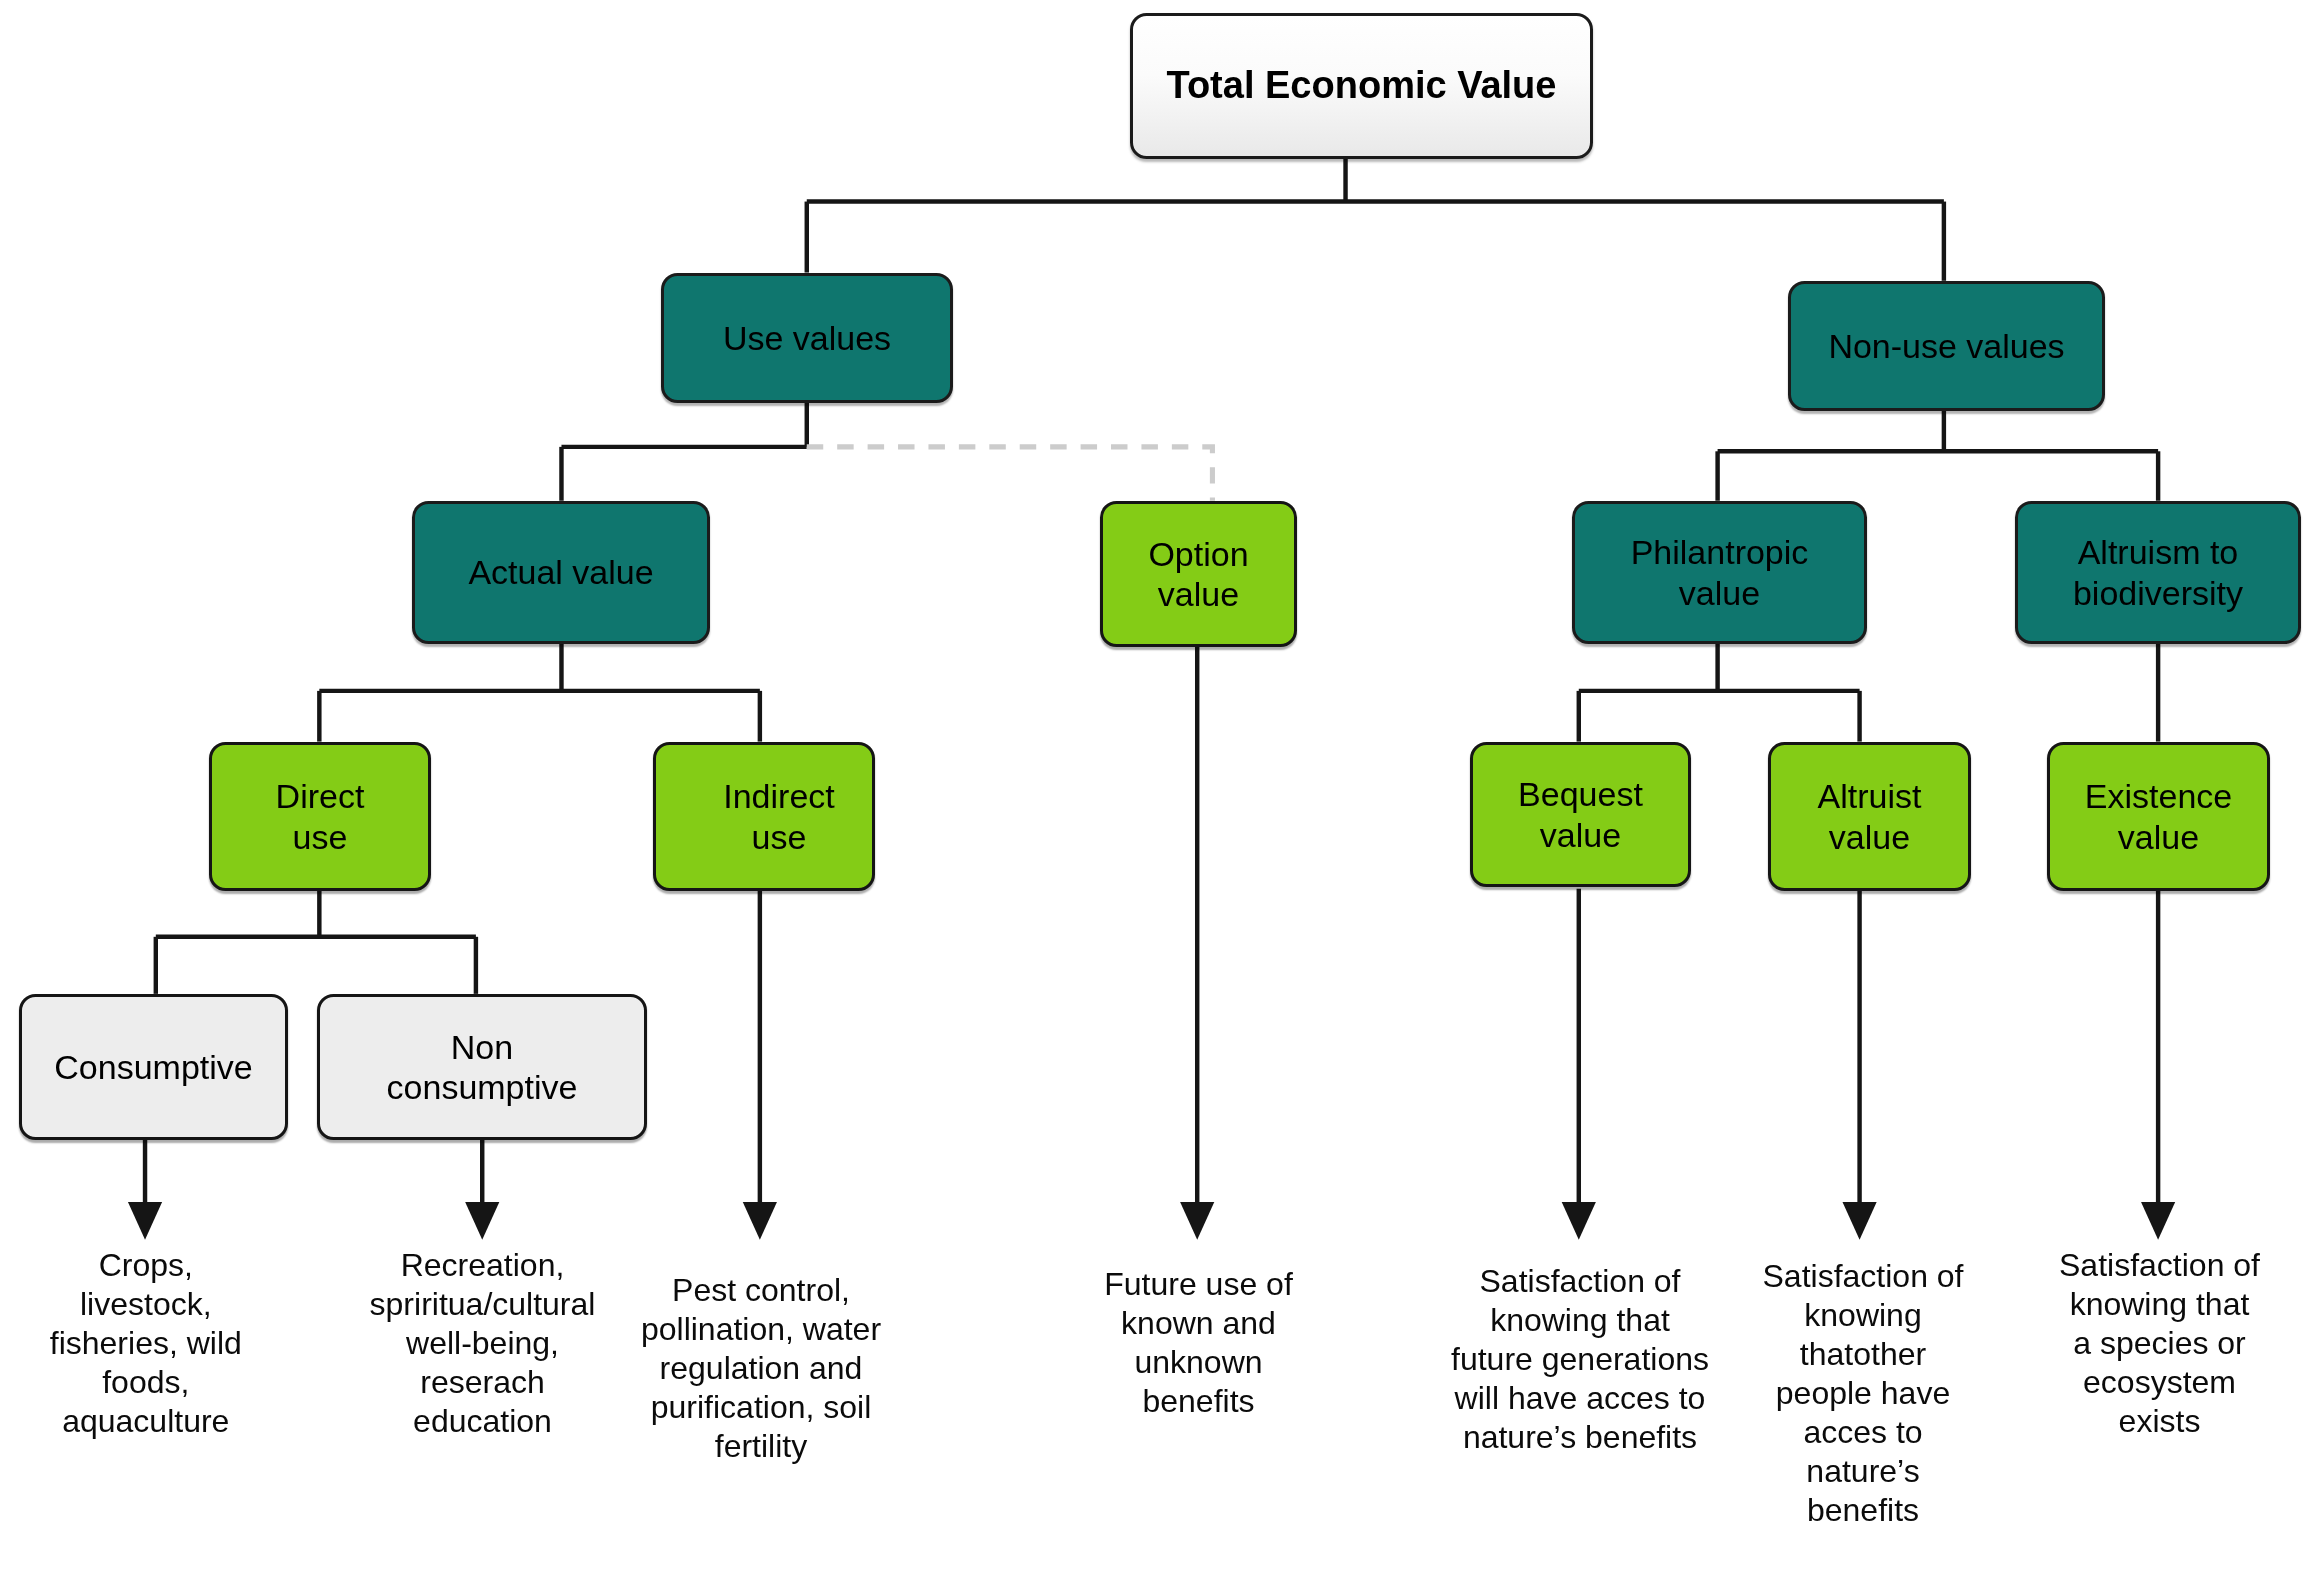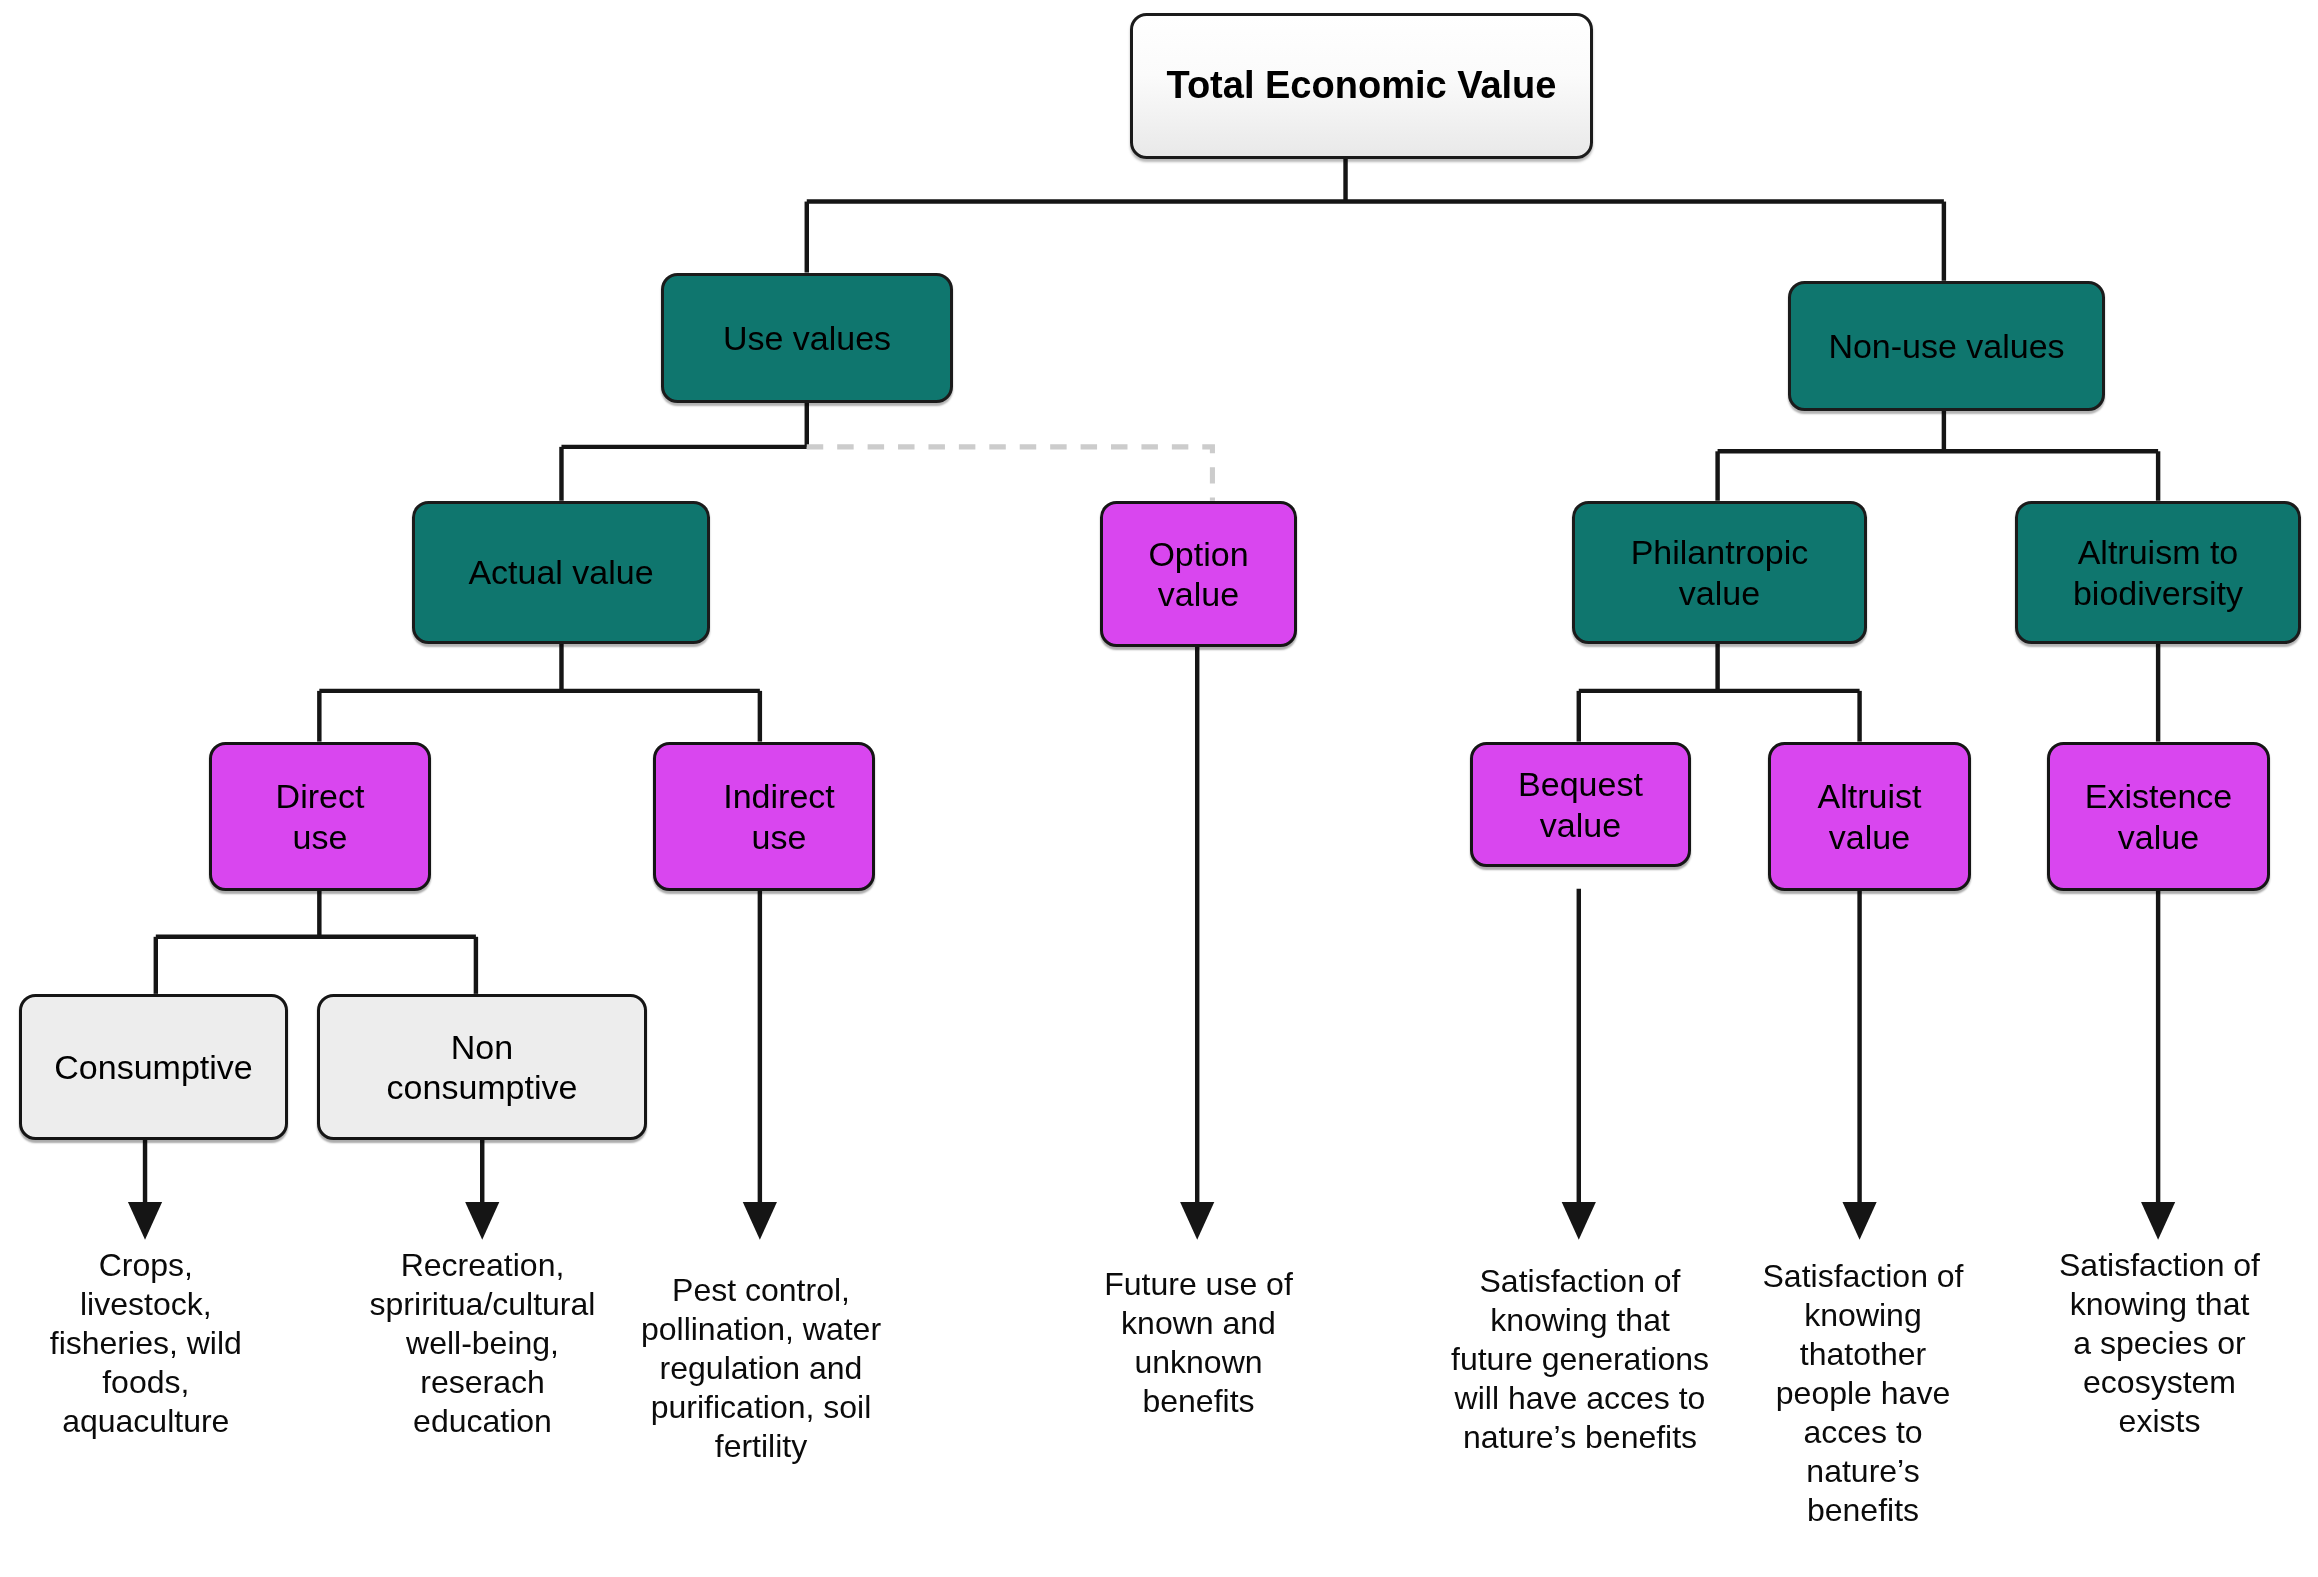--- a/index.html
+++ b/index.html
@@ -49,21 +49,21 @@
   }
   
   .node--plain {
     background: #0f766e;
     border: 3.2px solid #1b1b1b;
     font-size: 34px;
     box-shadow: 0 2.5px 1.9px rgba(0,0,0,0.30);
   }
   
   .node--gray {
-    background: #d946ef;
+    background: #84cc16;
     border: 3.8px solid #151515;
     font-size: 34px;
     box-shadow: 0 2.5px 1.9px rgba(0,0,0,0.33);
   }
   
   .node--lightgray {
     background: #ededed;
     border: 3.8px solid #151515;
     font-size: 34px;
     box-shadow: 0 2.5px 1.9px rgba(0,0,0,0.33);
@@ -157,21 +157,21 @@
 
   <div class="node node--plain" style="left:2015px; top:501px; width:286px; height:143px;">Altruism to
 biodiversity</div>
 
   <div class="node node--gray" style="left:209px; top:742px; width:222px; height:149px;">Direct
 use</div>
 
   <div class="node node--gray" style="left:653px; top:742px; width:222px; height:149px;padding-left:30px;">Indirect
 use</div>
 
-  <div class="node node--gray" style="left:1470px; top:742px; width:221px; height:125px;">Bequest
+  <div class="node node--gray" style="left:1470px; top:742px; width:221px; height:145px;">Bequest
 value</div>
 
   <div class="node node--gray" style="left:1768px; top:742px; width:203px; height:149px;">Altruist
 value</div>
 
   <div class="node node--gray" style="left:2047px; top:742px; width:223px; height:149px;">Existence
 value</div>
 
   <div class="node node--lightgray" style="left:19px; top:994px; width:269px; height:146px;">Consumptive</div>
 

